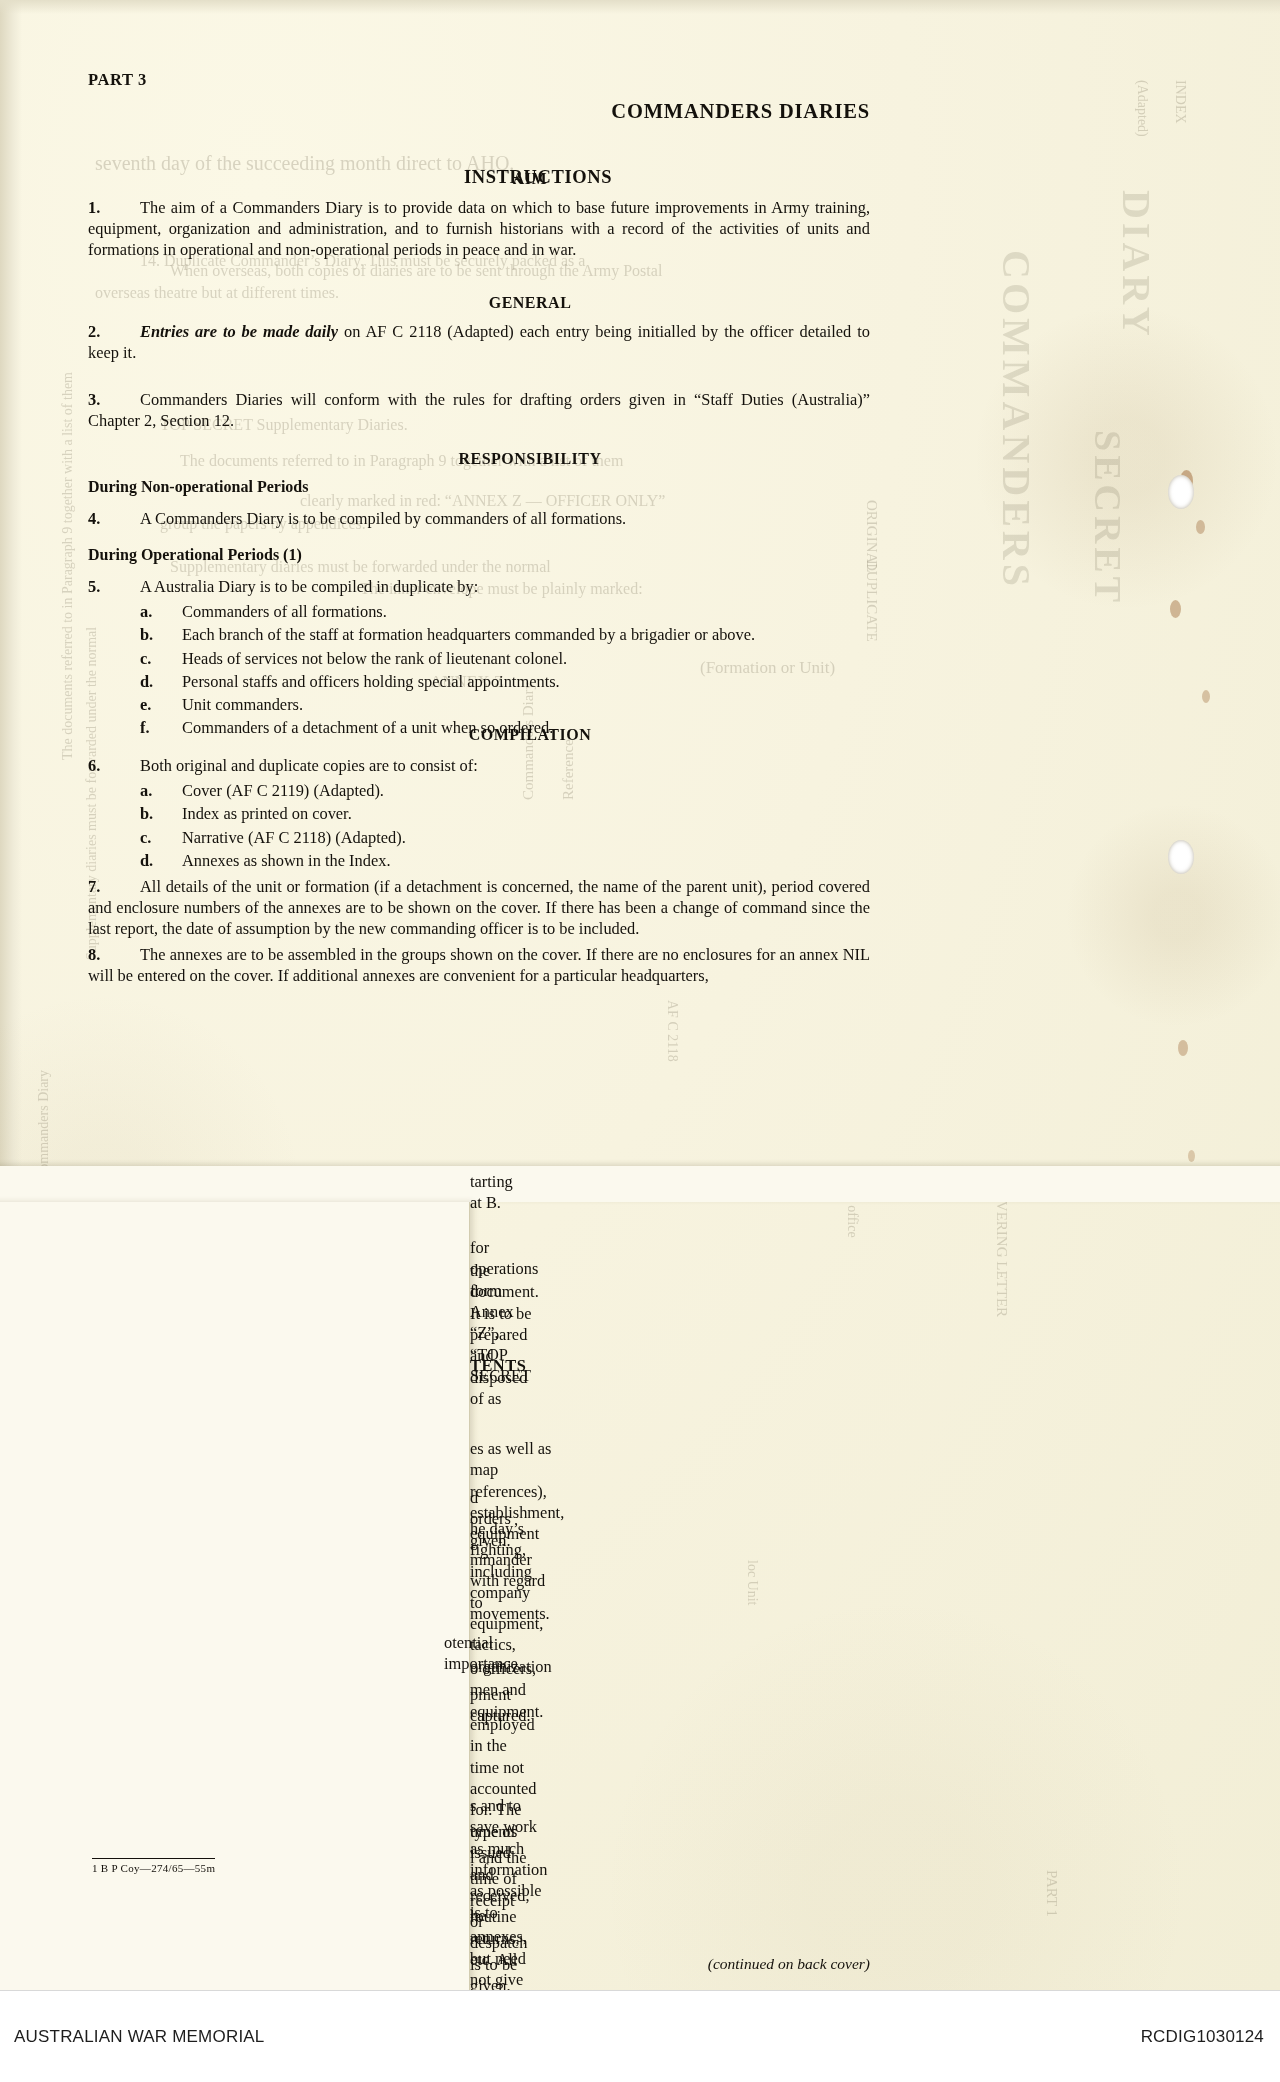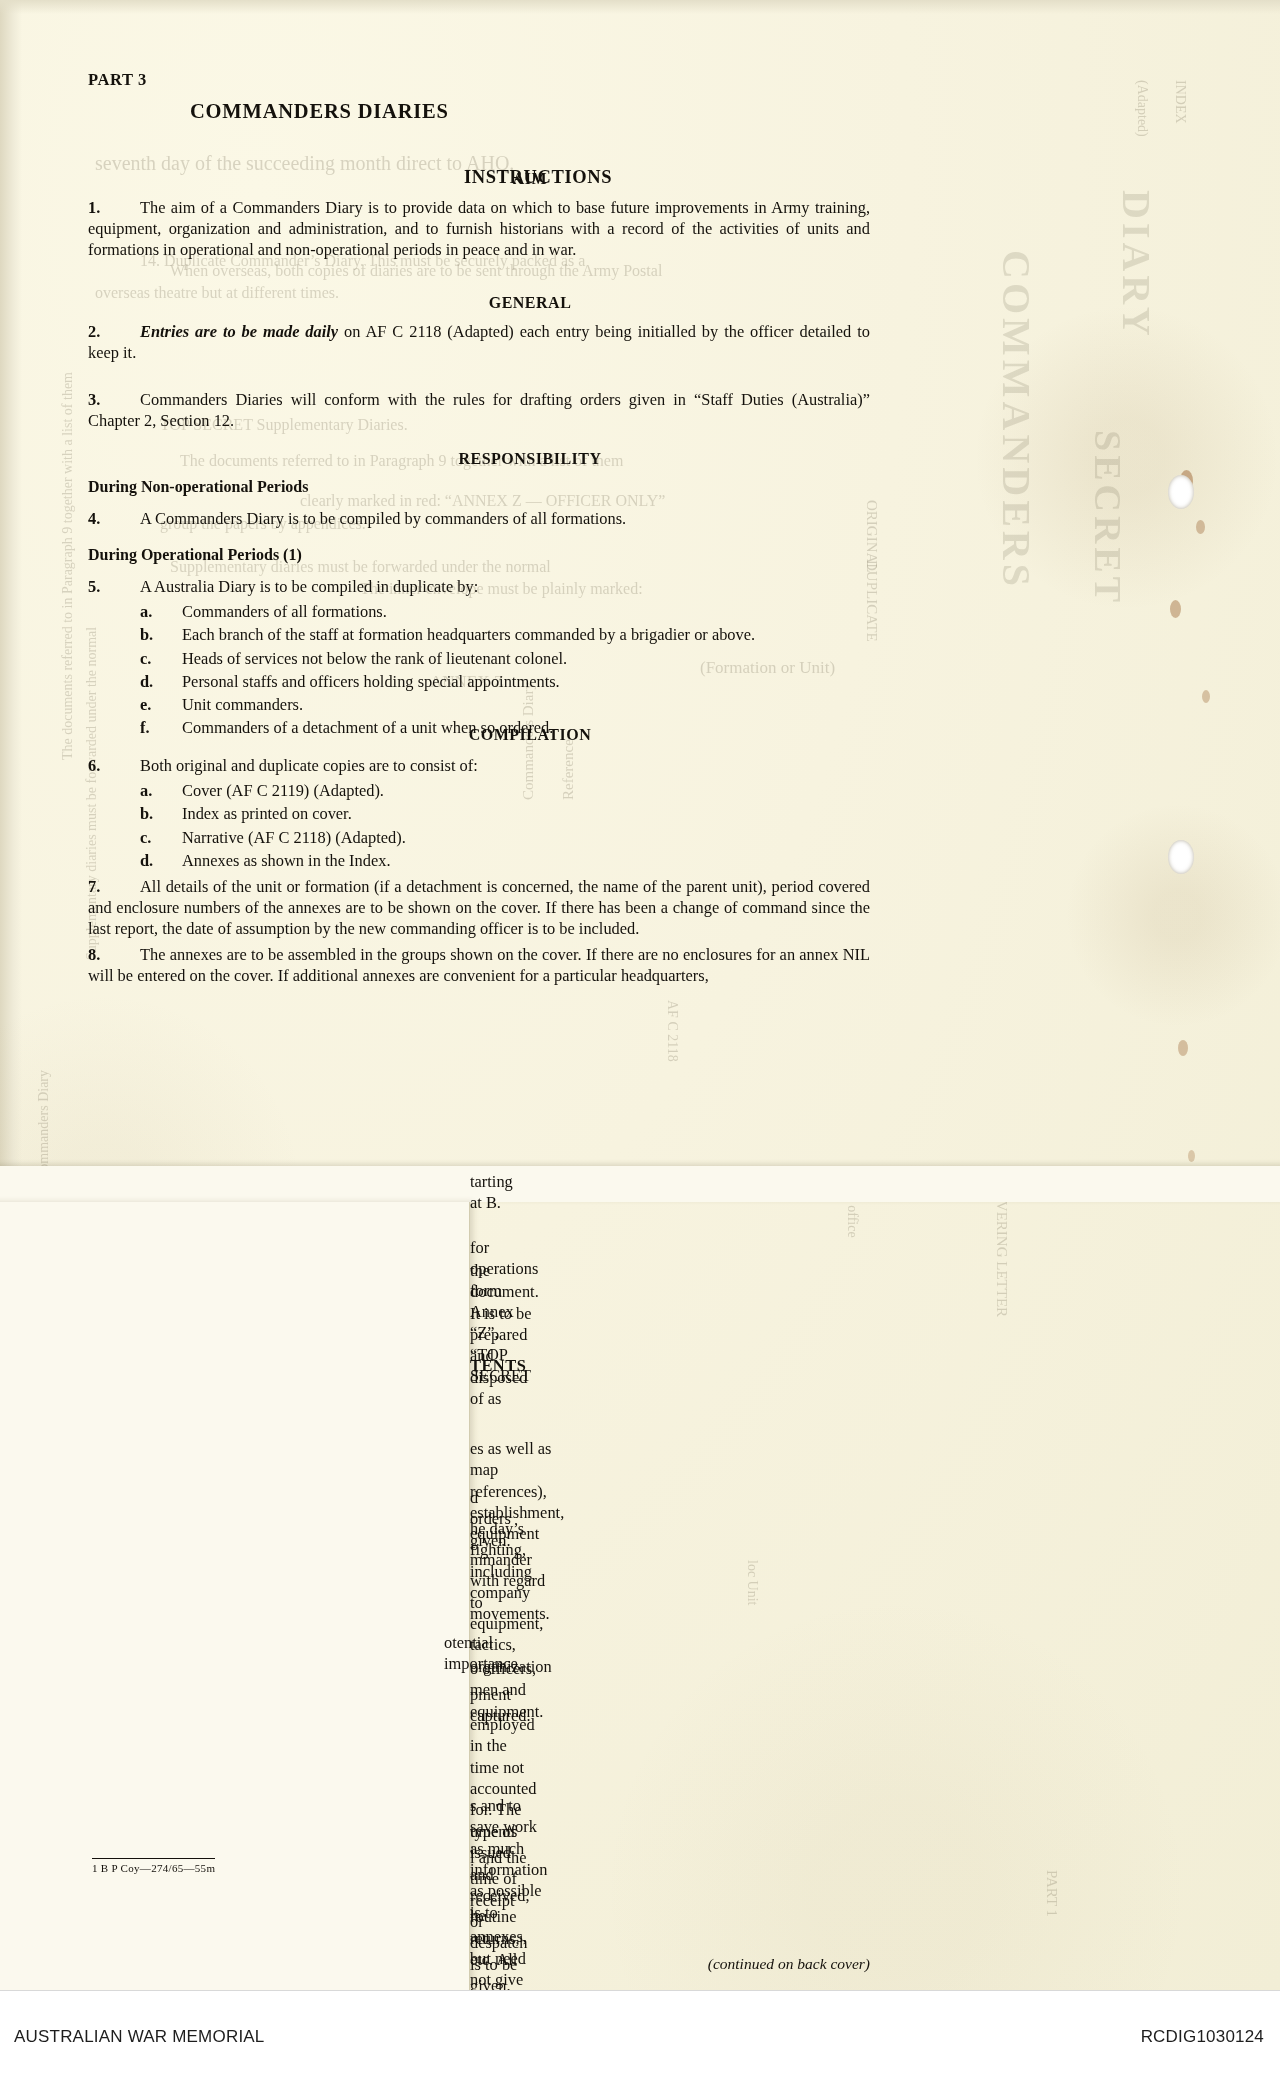--- a/index.html
+++ b/index.html
@@ -93,21 +93,21 @@
 
   .part-label{
     font-weight:bold;
     font-size:16.5px;
     letter-spacing:.6px;
   }
   .doc-title{
     font-weight:bold;
     font-size:20.5px;
     letter-spacing:.8px;
-    text-align:left;
+    text-align:right;
   }
   .doc-sub{
     font-weight:bold;
     font-size:18.5px;
     letter-spacing:.6px;
     text-align:center;
   }
   .sec-head{
     font-weight:bold;
     font-size:16px;

